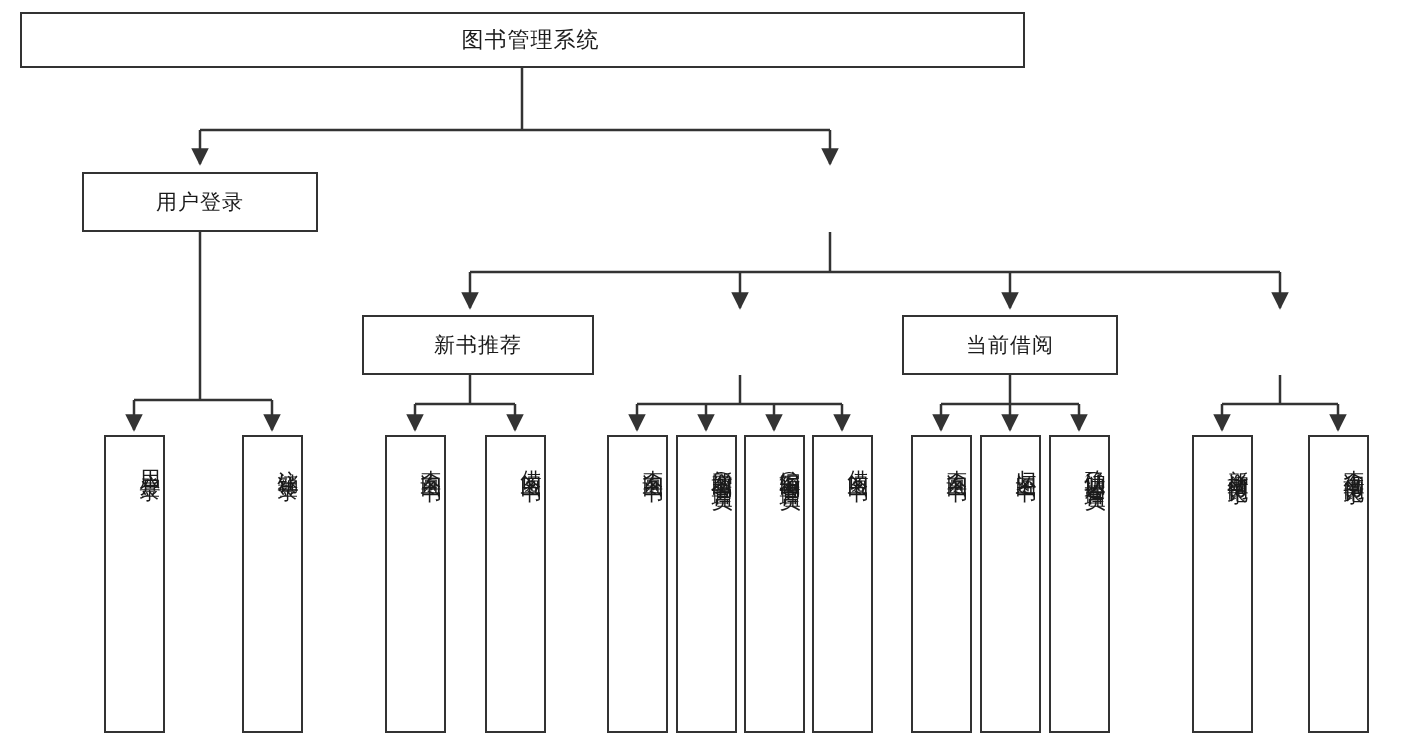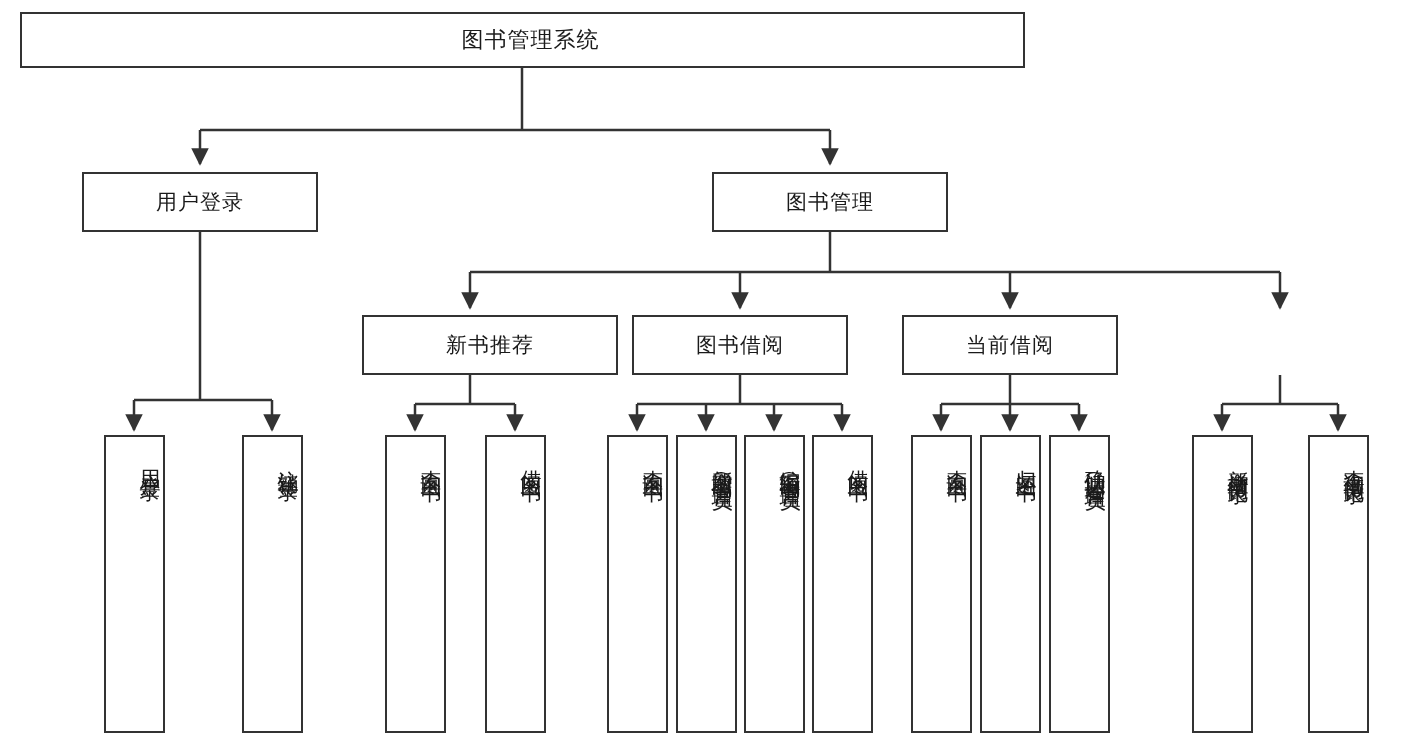--- a/index.html
+++ b/index.html
@@ -131,29 +131,23 @@
     </g>
   </svg>
 
   <div class="node horiz" id="root-node" style="left:20px; top:12px; width:1005px; height:56px;">
     <span class="label">图书管理系统</span>
   </div>
 
   <div class="node horiz" style="left:82px; top:172px; width:236px; height:60px;">
     <span class="label">用户登录</span>
   </div>
-  <div class="node horiz" style="left:712px; top:172px; width:236px; height:60px;">
-    <span class="label">图书管理</span>
-  </div>
 
-  <div class="node horiz" style="left:362px; top:315px; width:256px; height:60px;justify-content:flex-end;">
+  <div class="node horiz" style="left:362px; top:315px; width:232px; height:60px;justify-content:flex-end;">
     <span class="label">新书推荐</span>
-  </div>
-  <div class="node horiz" style="left:632px; top:315px; width:216px; height:60px;">
-    <span class="label">图书借阅</span>
   </div>
   <div class="node horiz" style="left:902px; top:315px; width:216px; height:60px;">
     <span class="label">当前借阅</span>
   </div>
 
   <div class="node vert" style="left:104px; top:435px; width:61px; height:298px;">
     <span class="label">用户登录</span>
   </div>
   <div class="node vert" style="left:242px; top:435px; width:61px; height:298px;">
     <span class="label">注销登录</span>

